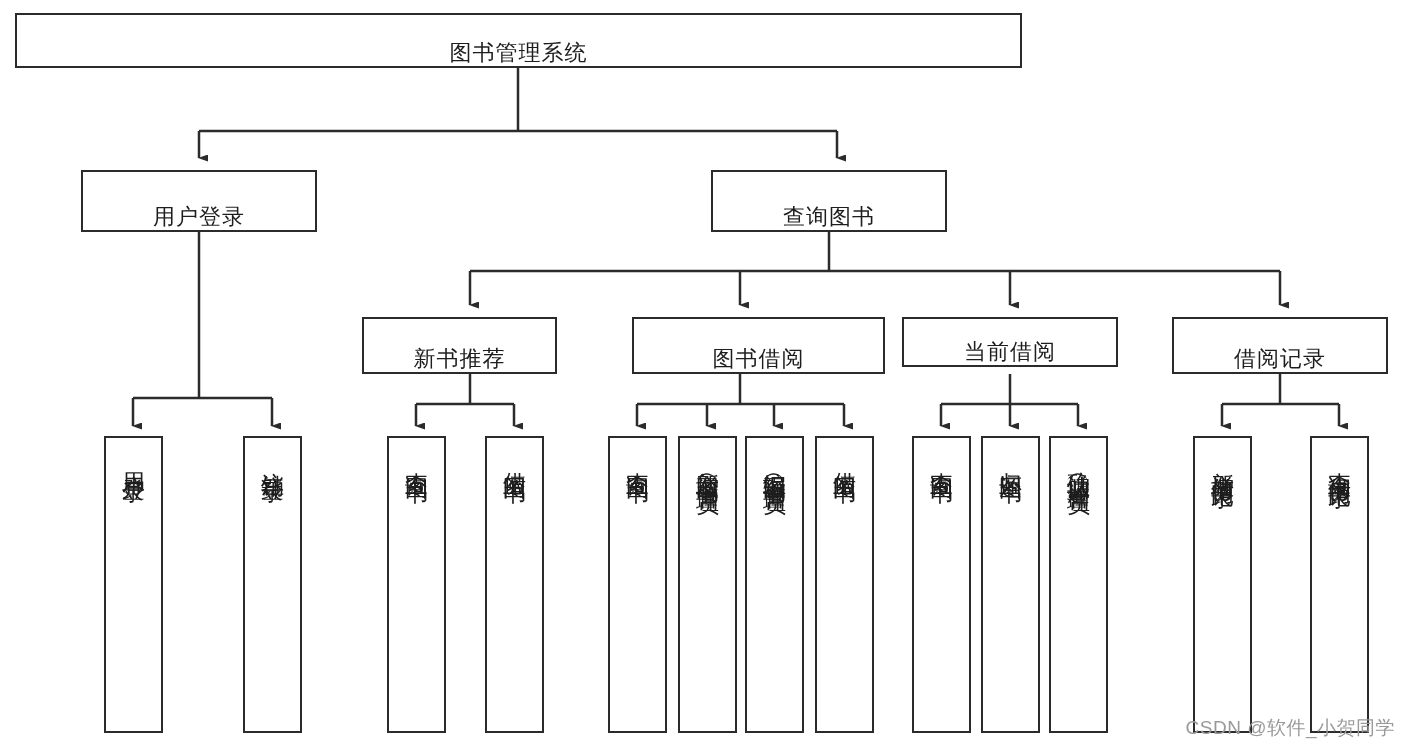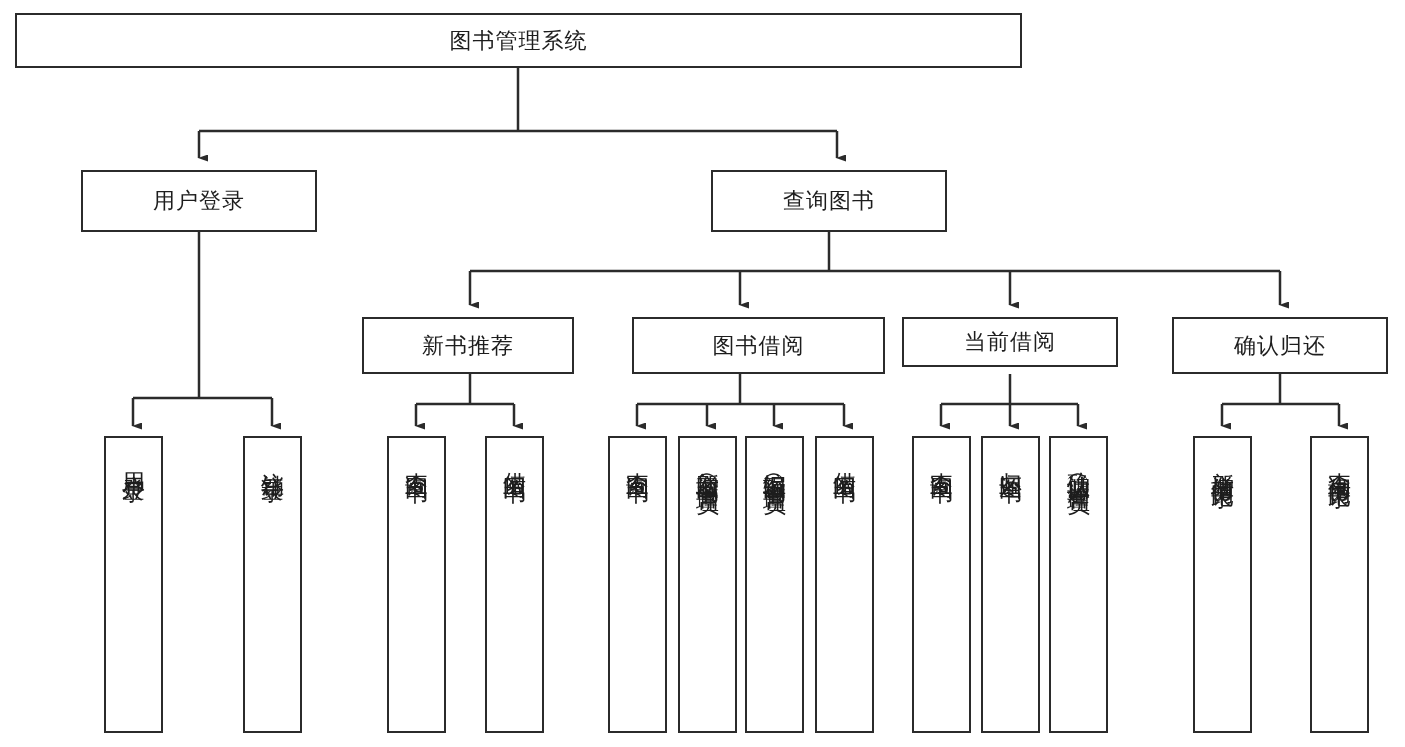--- a/index.html
+++ b/index.html
@@ -26,21 +26,21 @@
     width: 1405px;
     height: 747px;
     display: block;
   }
   .node-box {
     position: absolute;
     box-sizing: border-box;
     border: 2.5px solid #2b2b2b;
     background: #ffffff;
     display: flex;
-    align-items: center;
+    align-items: flex-end;
     justify-content: center;
     color: #1a1a1a;
   }
   .node-label {
     font-size: 22px;
     line-height: 1.25;
     letter-spacing: 1px;
     white-space: nowrap;
     color: #1d1d1d;
   }
@@ -128,34 +128,34 @@
   </div>
 
   <div class="node-box" style="left:81px; top:170px; width:236px; height:62px;">
     <span class="node-label">用户登录</span>
   </div>
 
   <div class="node-box" style="left:711px; top:170px; width:236px; height:62px;">
     <span class="node-label">查询图书</span>
   </div>
 
-  <div class="node-box" style="left:362px; top:317px; width:212px; height:57px;">
+  <div class="node-box" style="left:362px; top:317px; width:195px; height:57px;">
     <span class="node-label">新书推荐</span>
   </div>
 
   <div class="node-box" style="left:632px; top:317px; width:253px; height:57px;">
     <span class="node-label">图书借阅</span>
   </div>
 
   <div class="node-box" style="left:902px; top:317px; width:216px; height:50px;">
     <span class="node-label">当前借阅</span>
   </div>
 
   <div class="node-box" style="left:1172px; top:317px; width:216px; height:57px;">
-    <span class="node-label">确认归还</span>
+    <span class="node-label">借阅记录</span>
   </div>
 
   <div class="node-box vertical" style="left:104px; top:436px; width:59px; height:297px;">
     <span class="node-label">用户登录</span>
   </div>
 
   <div class="node-box vertical" style="left:243px; top:436px; width:59px; height:297px;">
     <span class="node-label">注销登录</span>
   </div>
 
@@ -196,14 +196,15 @@
   </div>
 
   <div class="node-box vertical" style="left:1193px; top:436px; width:59px; height:297px;">
     <span class="node-label">新增借阅记录</span>
   </div>
 
   <div class="node-box vertical" style="left:1310px; top:436px; width:59px; height:297px;">
     <span class="node-label">查询借阅记录</span>
   </div>
 
+  <div class="watermark">CSDN @软件_小贺同学</div>
 
 </div>
 
 </body></html>

